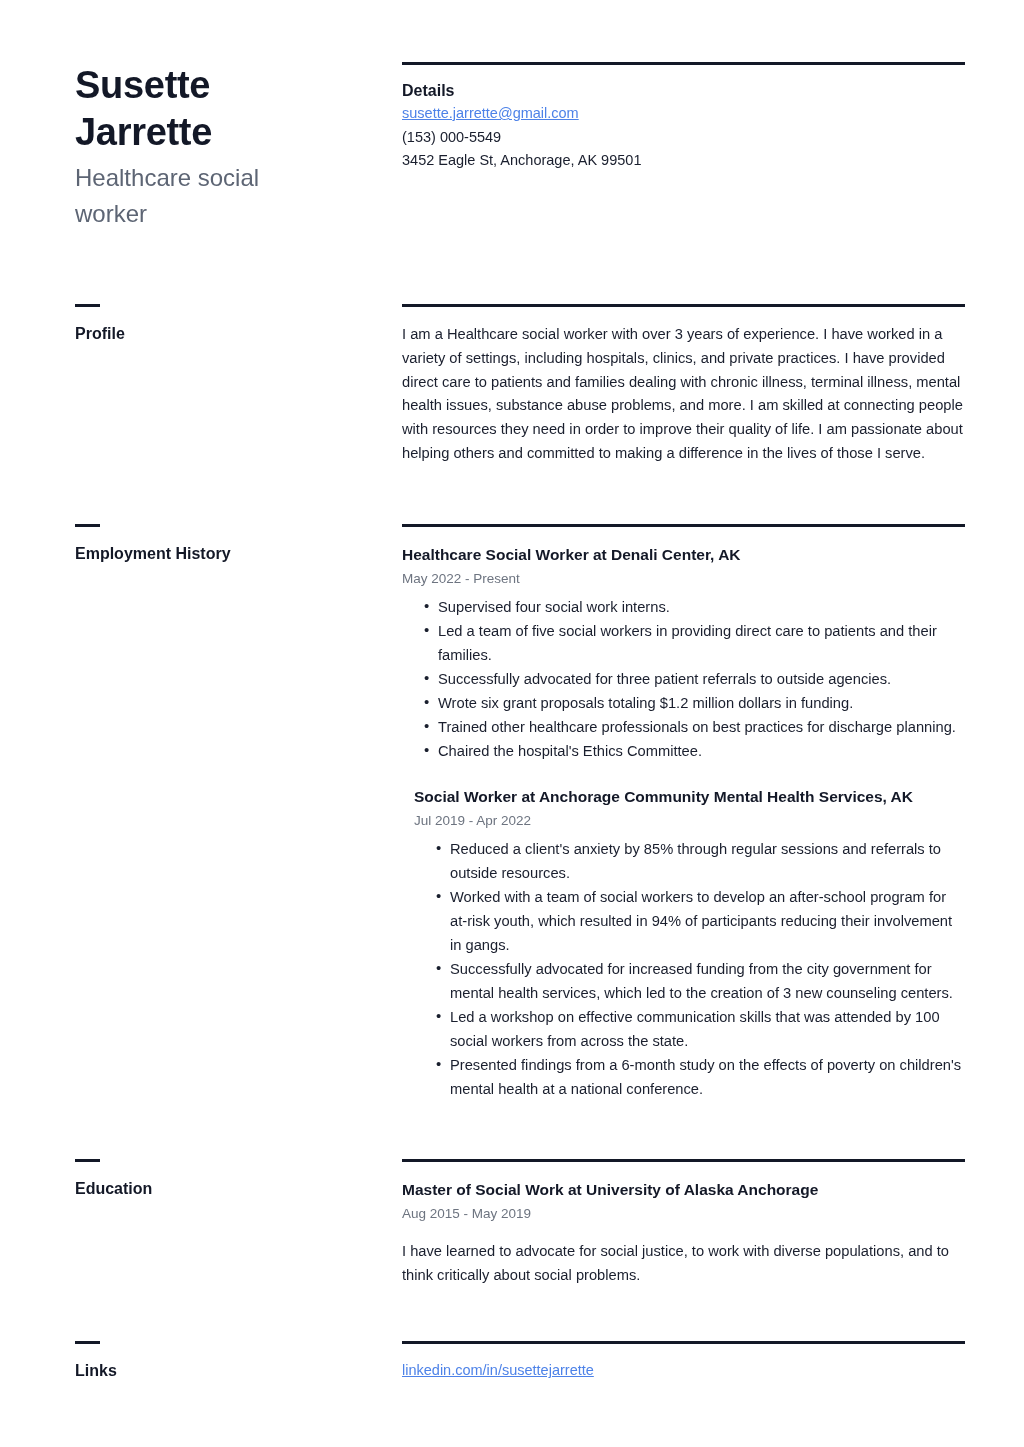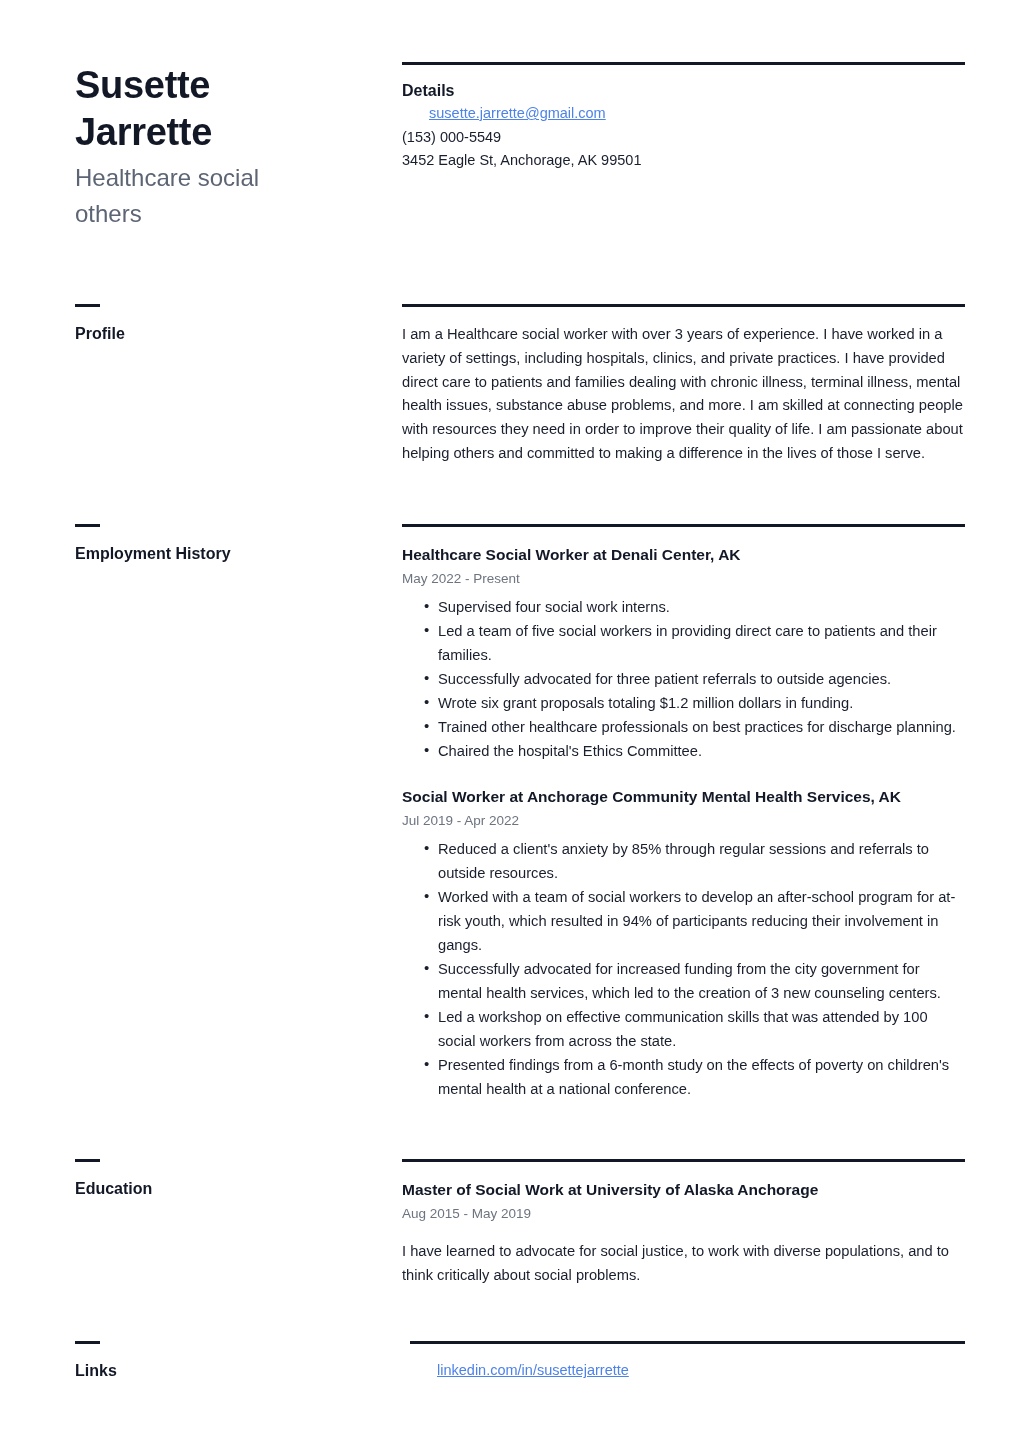--- a/index.html
+++ b/index.html
@@ -90,21 +90,20 @@
     font-size: 14.5px;
     line-height: 23.5px;
     color: #1a1f2e;
   }
   a.link, .link {
     color: #4d82e8;
     text-decoration: underline;
     font-size: 14.5px;
     line-height: 23.5px;
     cursor: pointer;
-    margin-left: 27px;
   }
   .entry-title {
     font-size: 15.5px;
     line-height: 26px;
     font-weight: 700;
     color: #131827;
   }
   .entry-date {
     font-size: 13.5px;
     line-height: 20px;
@@ -129,39 +128,39 @@
   }
   ul.bullets li::before {
     content: "\2022";
     position: absolute;
     left: 22px;
     top: -1px;
     font-size: 15px;
     color: #1a1f2e;
   }
   .entry { margin-top: 0; }
-  .entry + .entry { margin-top: 21px; }
+  .entry + .entry { margin-top: 21px; margin-left: 12px; }
 
   
   .sec-profile   { margin-top: 72px; }
   .sec-employ    { margin-top: 58px; }
   .sec-education { margin-top: 58px; }
-  .sec-links     { margin-top: 54px; gap: 8px; }
+  .sec-links     { margin-top: 54px; }
 
   .edu-desc { margin-top: 16px; }
 </style>
 </head>
 <body>
 
 <div class="page">
 
   <div class="row">
     <div class="col-left">
       <div class="name"><span>Susette</span><br><span>Jarrette</span></div>
-      <div class="job-title">Healthcare social others</div>
+      <div class="job-title">Healthcare social worker</div>
     </div>
 
     <div class="col-right">
       <div class="rule"></div>
       <div class="block-heading">Details</div>
       <div><span class="link">susette.jarrette@gmail.com</span></div>
       <div class="contact-line">(153) 000-5549</div>
       <div class="contact-line">3452 Eagle St, Anchorage, AK 99501</div>
     </div>
   </div>

